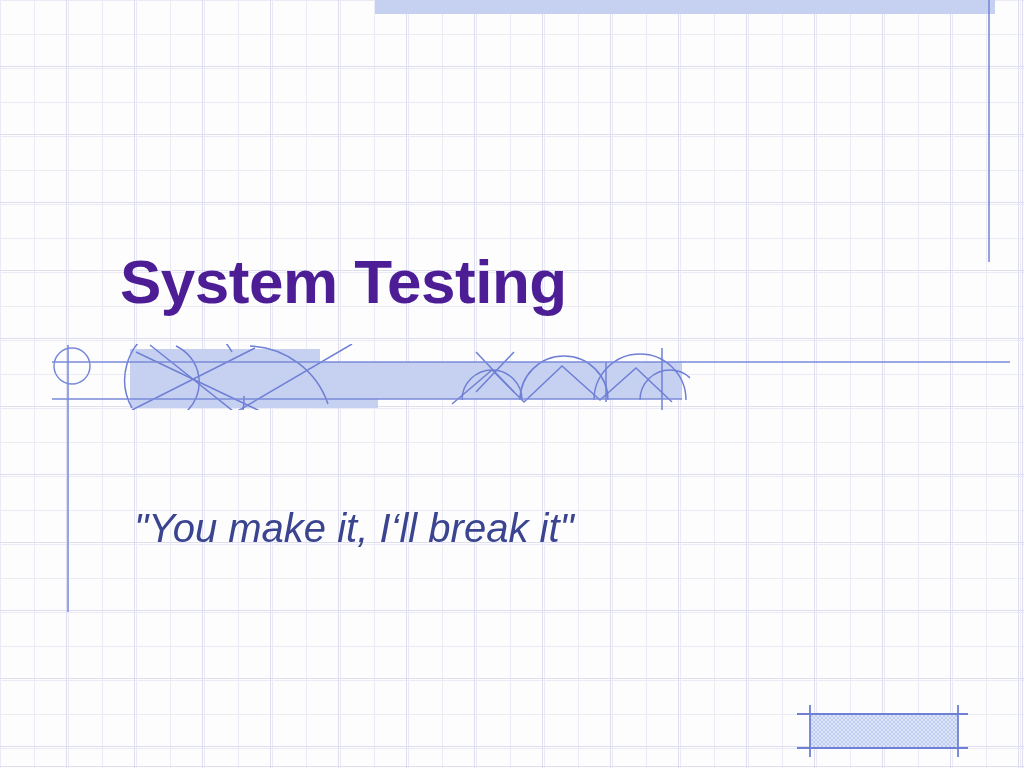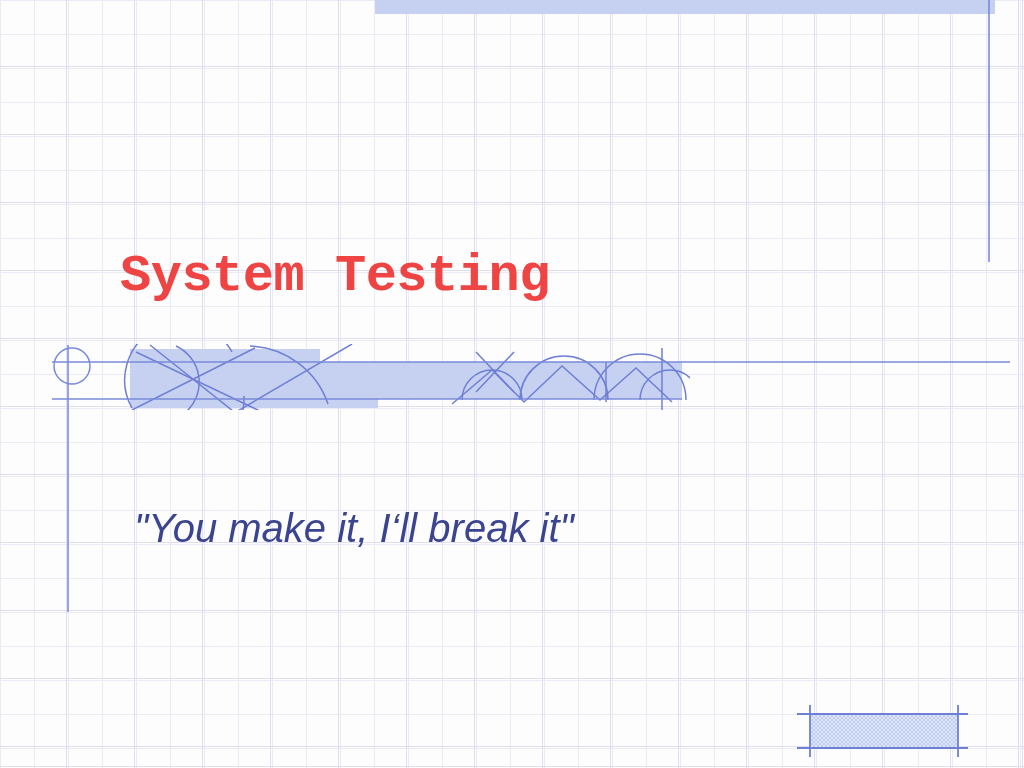--- a/index.html
+++ b/index.html
@@ -58,27 +58,26 @@
     height:768px;
     pointer-events:none;
   }
 
   
   #title {
     position:absolute;
     left:120px;
     top:251px;
     width:800px;
-    font-size:52px;
+    font-size:62px;
     font-weight:bold;
     letter-spacing:-0.5px;
-    color:#ef4444;
+    color:#4c1d95;
     line-height:1.0;
     white-space:nowrap;
-    font-family:Liberation Mono, monospace;
   }
 
   #subtitle {
     position:absolute;
     left:134px;
     top:506px;
     width:800px;
     font-size:40px;
     font-style:italic;
     font-weight:normal;

